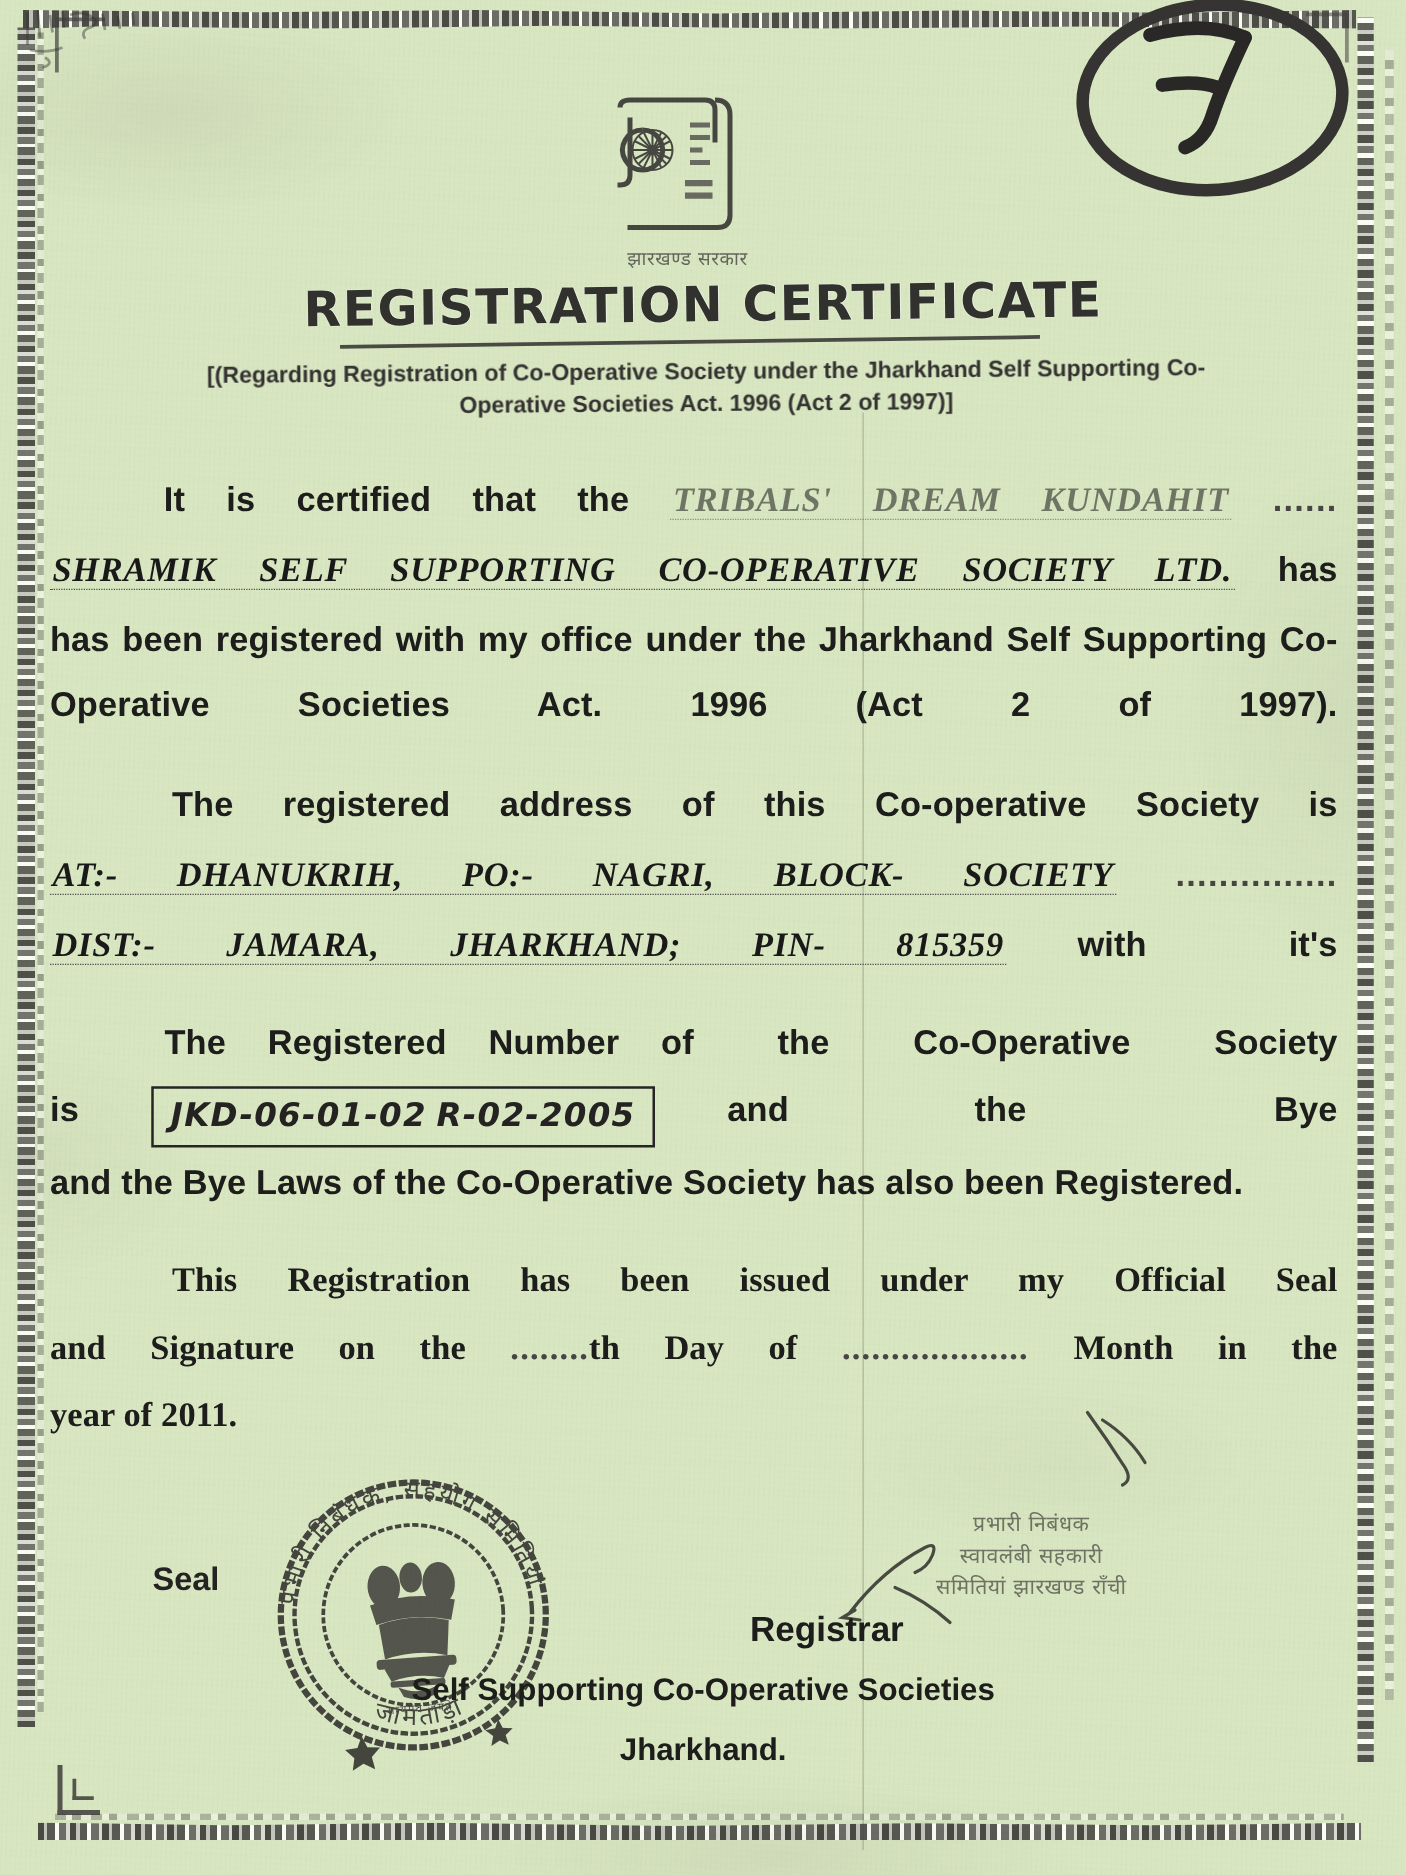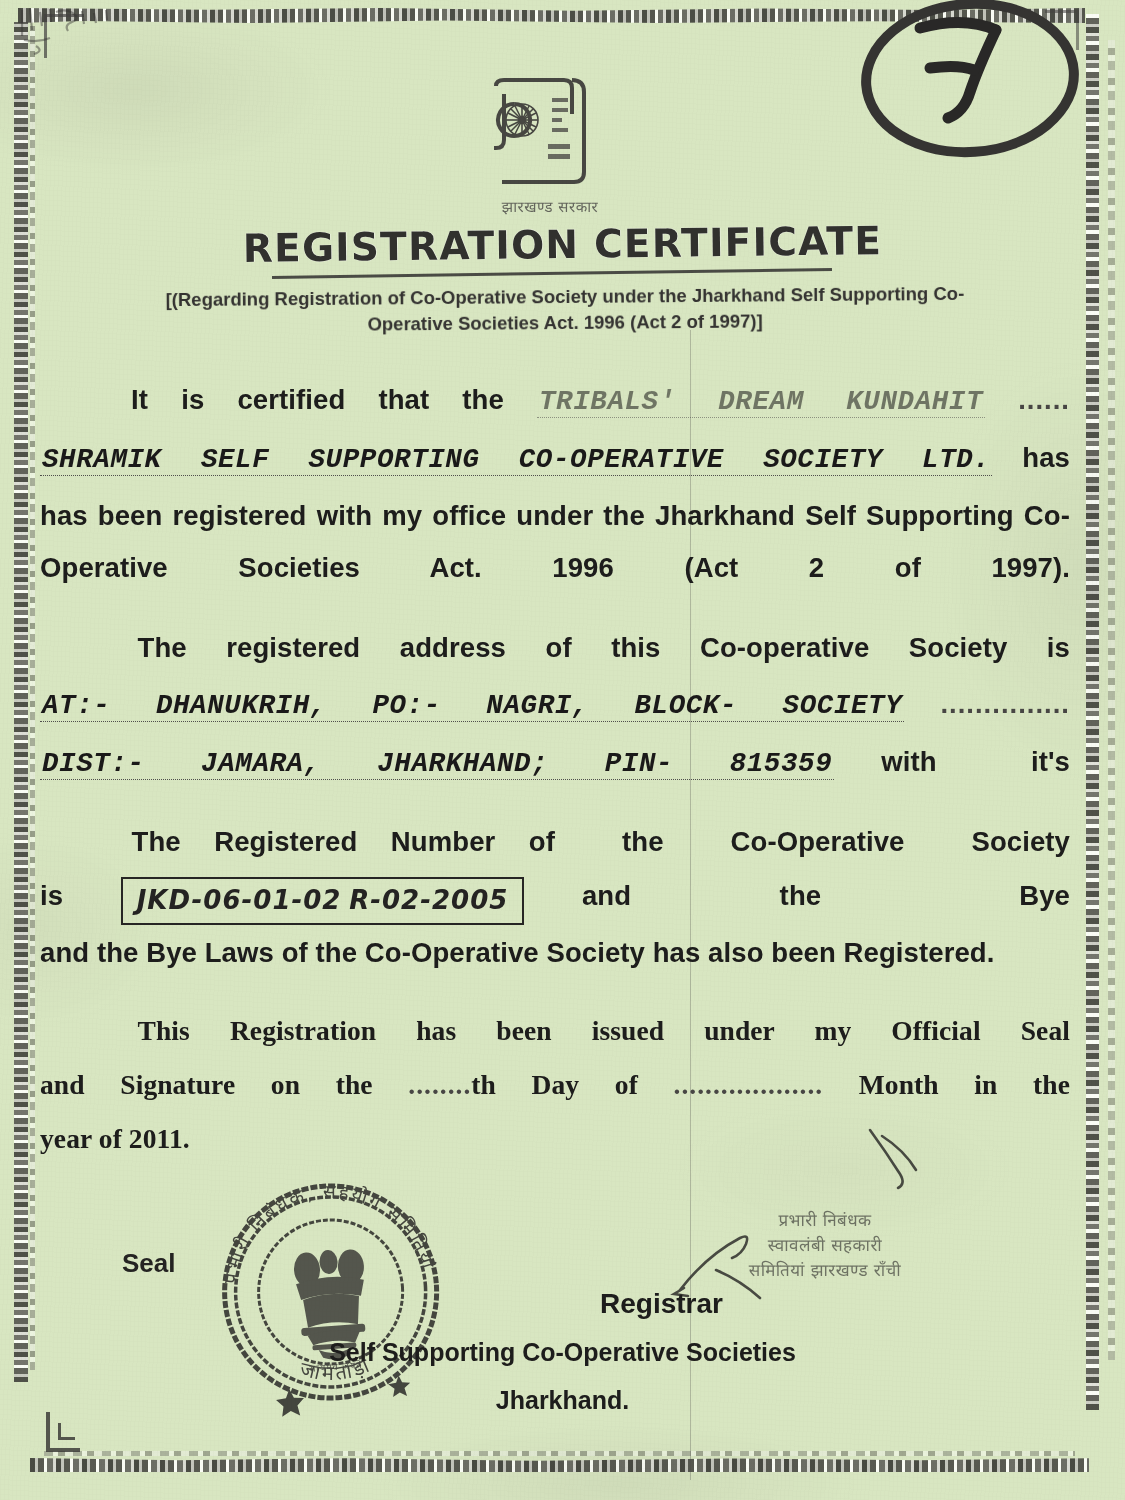--- a/index.html
+++ b/index.html
@@ -134,21 +134,21 @@
   
   .body-wrap {
     position: absolute; left: 40px; top: 374px; width: 1030px;
     font-size: 27.5px; line-height: 52px; color: #23201d;
     font-weight: 600; letter-spacing: .1px;
   }
   .para { margin-bottom: 6px; text-align: justify; }
   .indent { display: inline-block; width: 58px; }
   .blk { text-align: justify; text-align-last: justify; }
   .hw {
-    font-family: Liberation Mono, monospace;
+    font-family: Liberation Serif, serif;
     font-style: italic; font-weight: 700;
     letter-spacing: .6px;
     color: #201d1a;
     border-bottom: 1.5px dotted #55504a;
     padding: 0 2px;
     filter: blur(.2px);
   }
   .hw.faint { opacity: .55; filter: blur(.55px); }
   .dots { letter-spacing: 1px; color: #4d4841; }
   .regbox {

